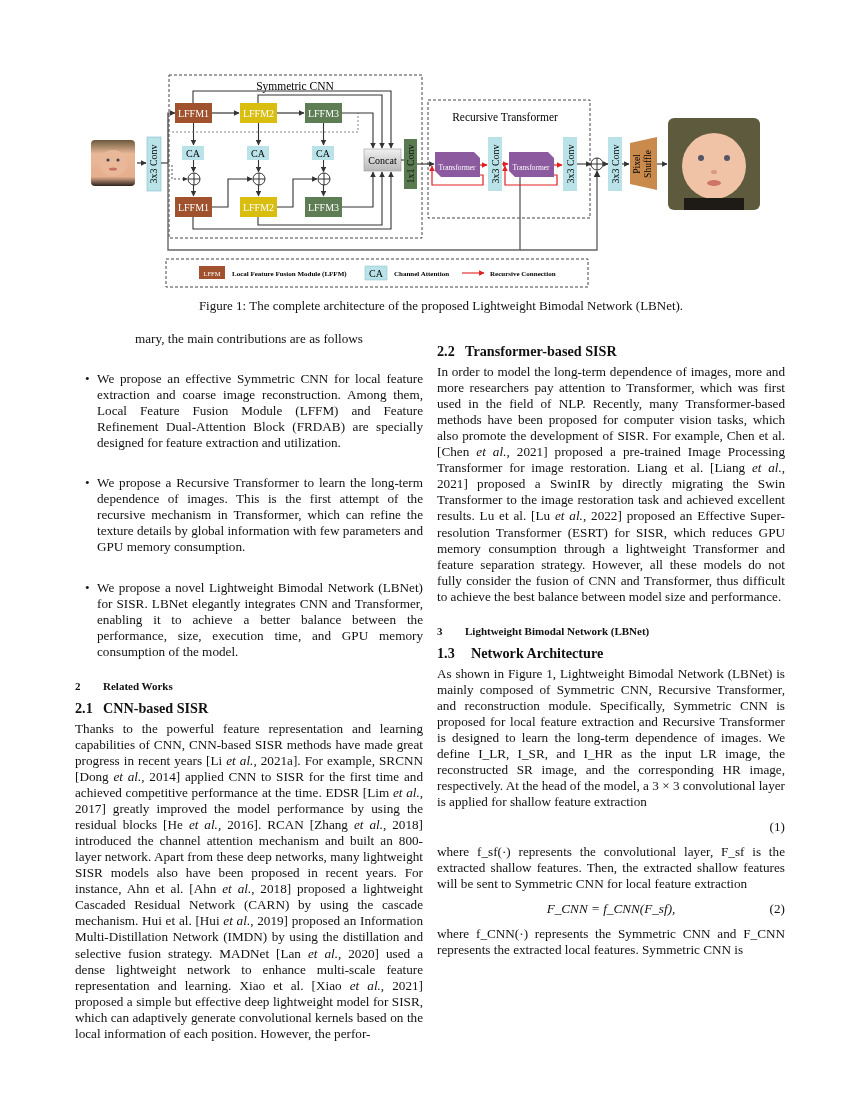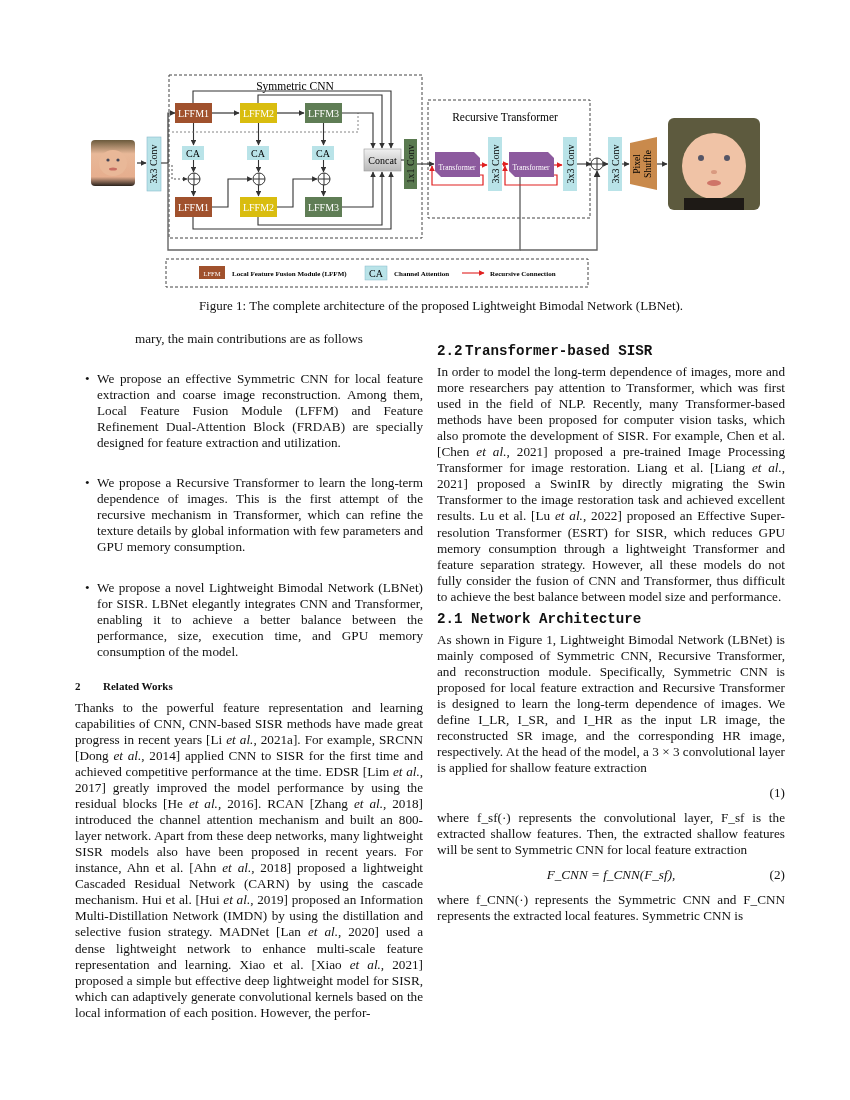--- a/index.html
+++ b/index.html
@@ -10,21 +10,21 @@
   .caption { position: absolute; top: 298px; left: 16px; width: 850px; text-align: center;
              font-size: 13px; }
   .col { position: absolute; top: 331px; width: 348px; font-size: 13.2px; line-height: 16.05px; }
   .col-left { left: 75px; }
   .col-right { left: 437px; }
   p { margin: 0; text-align: justify; }
   .bullets { list-style: none; padding: 0; margin: 6px 0 0 0; }
   .bullets li { position: relative; padding-left: 22px; margin-bottom: 7px; text-align: justify; margin-top: 24px; }
   .bullets li::before { content: "\2022"; position: absolute; left: 10px; top: 0; }
   h2 { font-size: 11px; font-weight: bold; margin: 14px 0 6px 0; }
-  h3 { font-size: 14.2px; font-weight: bold; margin: 6px 0 5px 0; font-family: Liberation Mono, monospace; }
+  h3 { font-size: 14.2px; font-weight: bold; margin: 6px 0 5px 0; }
   .num { display: inline-block; width: 28px; }
   .num3 { display: inline-block; width: 34px; }
   .eq { position: relative; height: 26px; margin: 4px 0; font-style: italic; }
   .eq .body { position: absolute; left: 0; right: 0; top: 5px; text-align: center; }
   .eq .label { position: absolute; right: 0; top: 5px; font-style: normal; }
   i { font-style: italic; }
 </style>
 </head>
 <body>
 
@@ -197,34 +197,40 @@
 <div class="col col-left">
   <p style="text-align:center">mary, the main contributions are as follows</p>
   <ul class="bullets">
     <li>We propose an effective Symmetric CNN for local feature extraction and coarse image reconstruction. Among them, Local Feature Fusion Module (LFFM) and Feature Refinement Dual-Attention Block (FRDAB) are specially designed for feature extraction and utilization.</li>
     <li>We propose a Recursive Transformer to learn the long-term dependence of images. This is the first attempt of the recursive mechanism in Transformer, which can refine the texture details by global information with few parameters and GPU memory consumption.</li>
     <li>We propose a novel Lightweight Bimodal Network (LBNet) for SISR. LBNet elegantly integrates CNN and Transformer, enabling it to achieve a better balance between the performance, size, execution time, and GPU memory consumption of the model.</li>
   </ul>
   <h2 style="margin-top:18px">
     <span class="num">2</span><span>Related Works</span>
   </h2>
+  <h3>
+    <span class="num">2.1</span><span>CNN-based SISR</span>
+  </h3>
   <p>
     <span>Thanks to the powerful feature representation and learning capabilities of CNN, CNN-based SISR methods have made great progress in recent years [Li </span><i>et al.</i><span>, 2021a].  For example, SRCNN [Dong </span><i>et al.</i><span>, 2014] applied CNN to SISR for the first time and achieved competitive performance at the time.  EDSR [Lim </span><i>et al.</i><span>, 2017] greatly improved the model performance by using the residual blocks [He </span><i>et al.</i><span>, 2016].  RCAN [Zhang </span><i>et al.</i><span>, 2018] introduced the channel attention mechanism and built an 800-layer network.  Apart from these deep networks, many lightweight SISR models also have been proposed in recent years.  For instance, Ahn et al. [Ahn </span><i>et al.</i><span>, 2018] proposed a lightweight Cascaded Residual Network (CARN) by using the cascade mechanism. Hui et al. [Hui </span><i>et al.</i><span>, 2019] proposed an Information Multi-Distillation Network (IMDN) by using the distillation and selective fusion strategy.  MADNet [Lan </span><i>et al.</i><span>, 2020] used a dense lightweight network to enhance multi-scale feature representation and learning.  Xiao et al. [Xiao </span><i>et al.</i><span>, 2021] proposed a simple but effective deep lightweight model for SISR, which can adaptively generate convolutional kernels based on the local information of each position.  However, the perfor-</span>
   </p>
 </div>
 
 <div class="col col-right">
   <h3 style="margin-top:12px">
     <span class="num">2.2</span><span>Transformer-based SISR</span>
   </h3>
   <p>
     <span>In order to model the long-term dependence of images, more and more researchers pay attention to Transformer, which was first used in the field of NLP. Recently, many Transformer-based methods have been proposed for computer vision tasks, which also promote the development of SISR. For example, Chen et al. [Chen </span><i>et al.</i><span>, 2021] proposed a pre-trained Image Processing Transformer for image restoration.  Liang et al. [Liang </span><i>et al.</i><span>, 2021] proposed a SwinIR by directly migrating the Swin Transformer to the image restoration task and achieved excellent results.  Lu et al. [Lu </span><i>et al.</i><span>, 2022] proposed an Effective Super-resolution Transformer (ESRT) for SISR, which reduces GPU memory consumption through a lightweight Transformer and feature separation strategy. However, all these models do not fully consider the fusion of CNN and Transformer, thus difficult to achieve the best balance between model size and performance.</span>
   </p>
+  <h2 style="margin-top:18px">
+    <span class="num">3</span><span>Lightweight Bimodal Network (LBNet)</span>
+  </h2>
   <h3>
-    <span class="num3">2.1</span><span>Network Architecture</span>
+    <span class="num3">1.3</span><span>Network Architecture</span>
   </h3>
   <p>As shown in Figure 1, Lightweight Bimodal Network (LBNet) is mainly composed of Symmetric CNN, Recursive Transformer, and reconstruction module. Specifically, Symmetric CNN is proposed for local feature extraction and Recursive Transformer is designed to learn the long-term dependence of images. We define I_LR, I_SR, and I_HR as the input LR image, the reconstructed SR image, and the corresponding HR image, respectively. At the head of the model, a 3 × 3 convolutional layer is applied for shallow feature extraction</p>
   <div class="eq">
     <div class="label">(1)</div>
   </div>
   <p>where f_sf(·) represents the convolutional layer, F_sf is the extracted shallow features. Then, the extracted shallow features will be sent to Symmetric CNN for local feature extraction</p>
   <div class="eq">
     <div class="body">F_CNN = f_CNN(F_sf),</div>
     <div class="label">(2)</div>
   </div>

